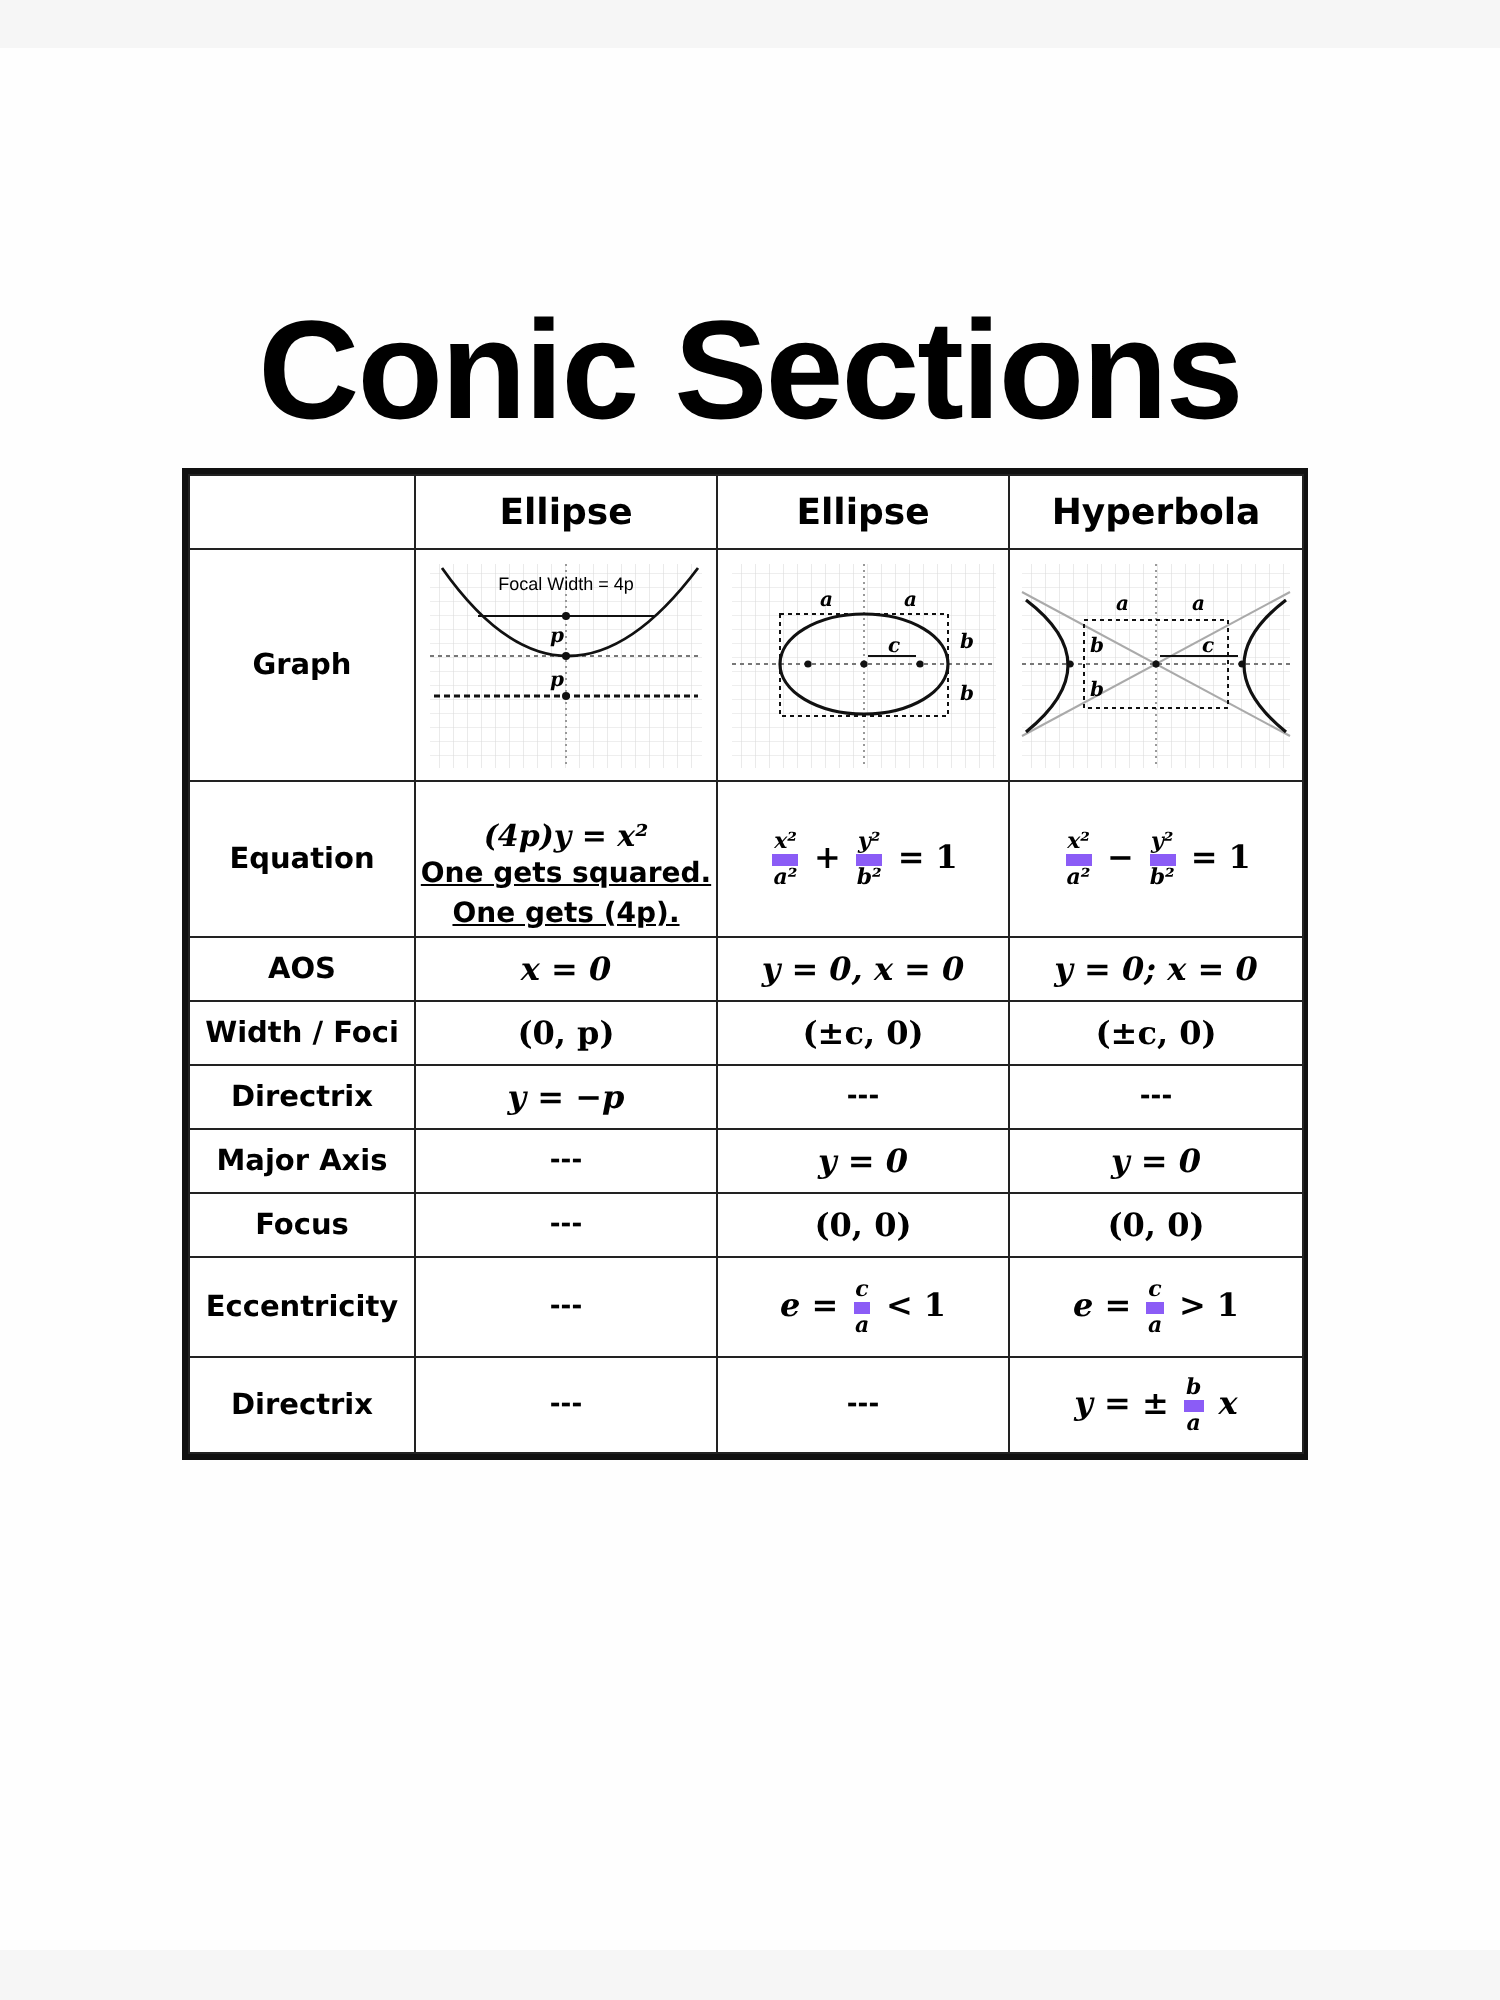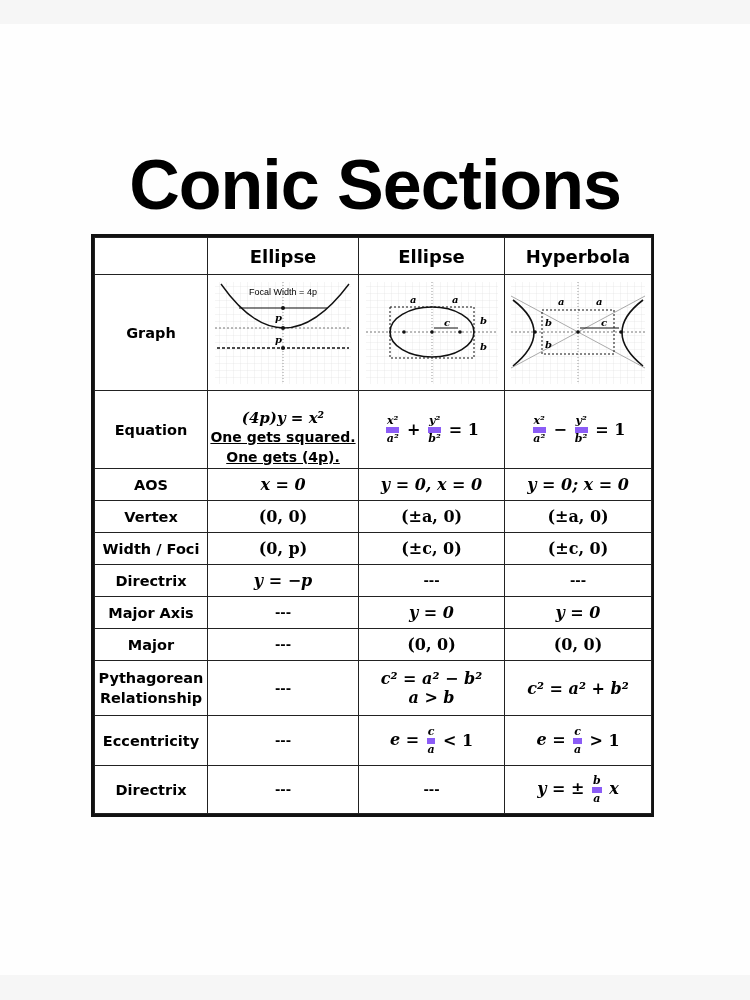--- a/index.html
+++ b/index.html
@@ -147,60 +147,42 @@
       <span>= 1</span>
     </td>
   </tr>
   <tr style="height:32px">
     <td class="lbl">AOS</td>
     <td class="m it">x = 0</td>
     <td class="m it">y = 0,  x = 0</td>
     <td class="m it">y = 0;  x = 0</td>
   </tr>
   <tr style="height:32px">
-    <td class="lbl">Vertex</td>
-    <td class="m">(0, 0)</td>
-    <td class="m">(±a, 0)</td>
-    <td class="m">(±a, 0)</td>
-  </tr>
-  <tr style="height:32px">
     <td class="lbl">Width / Foci</td>
     <td class="m">(0, p)</td>
     <td class="m">(±c, 0)</td>
     <td class="m">(±c, 0)</td>
   </tr>
   <tr style="height:32px">
     <td class="lbl">Directrix</td>
     <td class="m it">y = −p</td>
     <td class="dash">---</td>
     <td class="dash">---</td>
   </tr>
   <tr style="height:32px">
     <td class="lbl">Major Axis</td>
     <td class="dash">---</td>
     <td class="m it">y = 0</td>
     <td class="m it">y = 0</td>
   </tr>
   <tr style="height:32px">
-    <td class="lbl">Major</td>
+    <td class="lbl">Focus</td>
     <td class="dash">---</td>
     <td class="m">(0, 0)</td>
     <td class="m">(0, 0)</td>
-  </tr>
-  <tr style="height:55px">
-    <td class="lbl">
-      <div>Pythagorean</div>
-      <div>Relationship</div>
-    </td>
-    <td class="dash">---</td>
-    <td class="m it">
-      <div>c² =  a² − b²</div>
-      <div>a &gt; b</div>
-    </td>
-    <td class="m it">c² =  a² + b²</td>
   </tr>
   <tr style="height:50px">
     <td class="lbl">Eccentricity</td>
     <td class="dash">---</td>
     <td class="m">
       <span class="it">e =</span>
       <span class="frac it">
               <span class="num">c</span>
               <span>a</span>
             </span>

